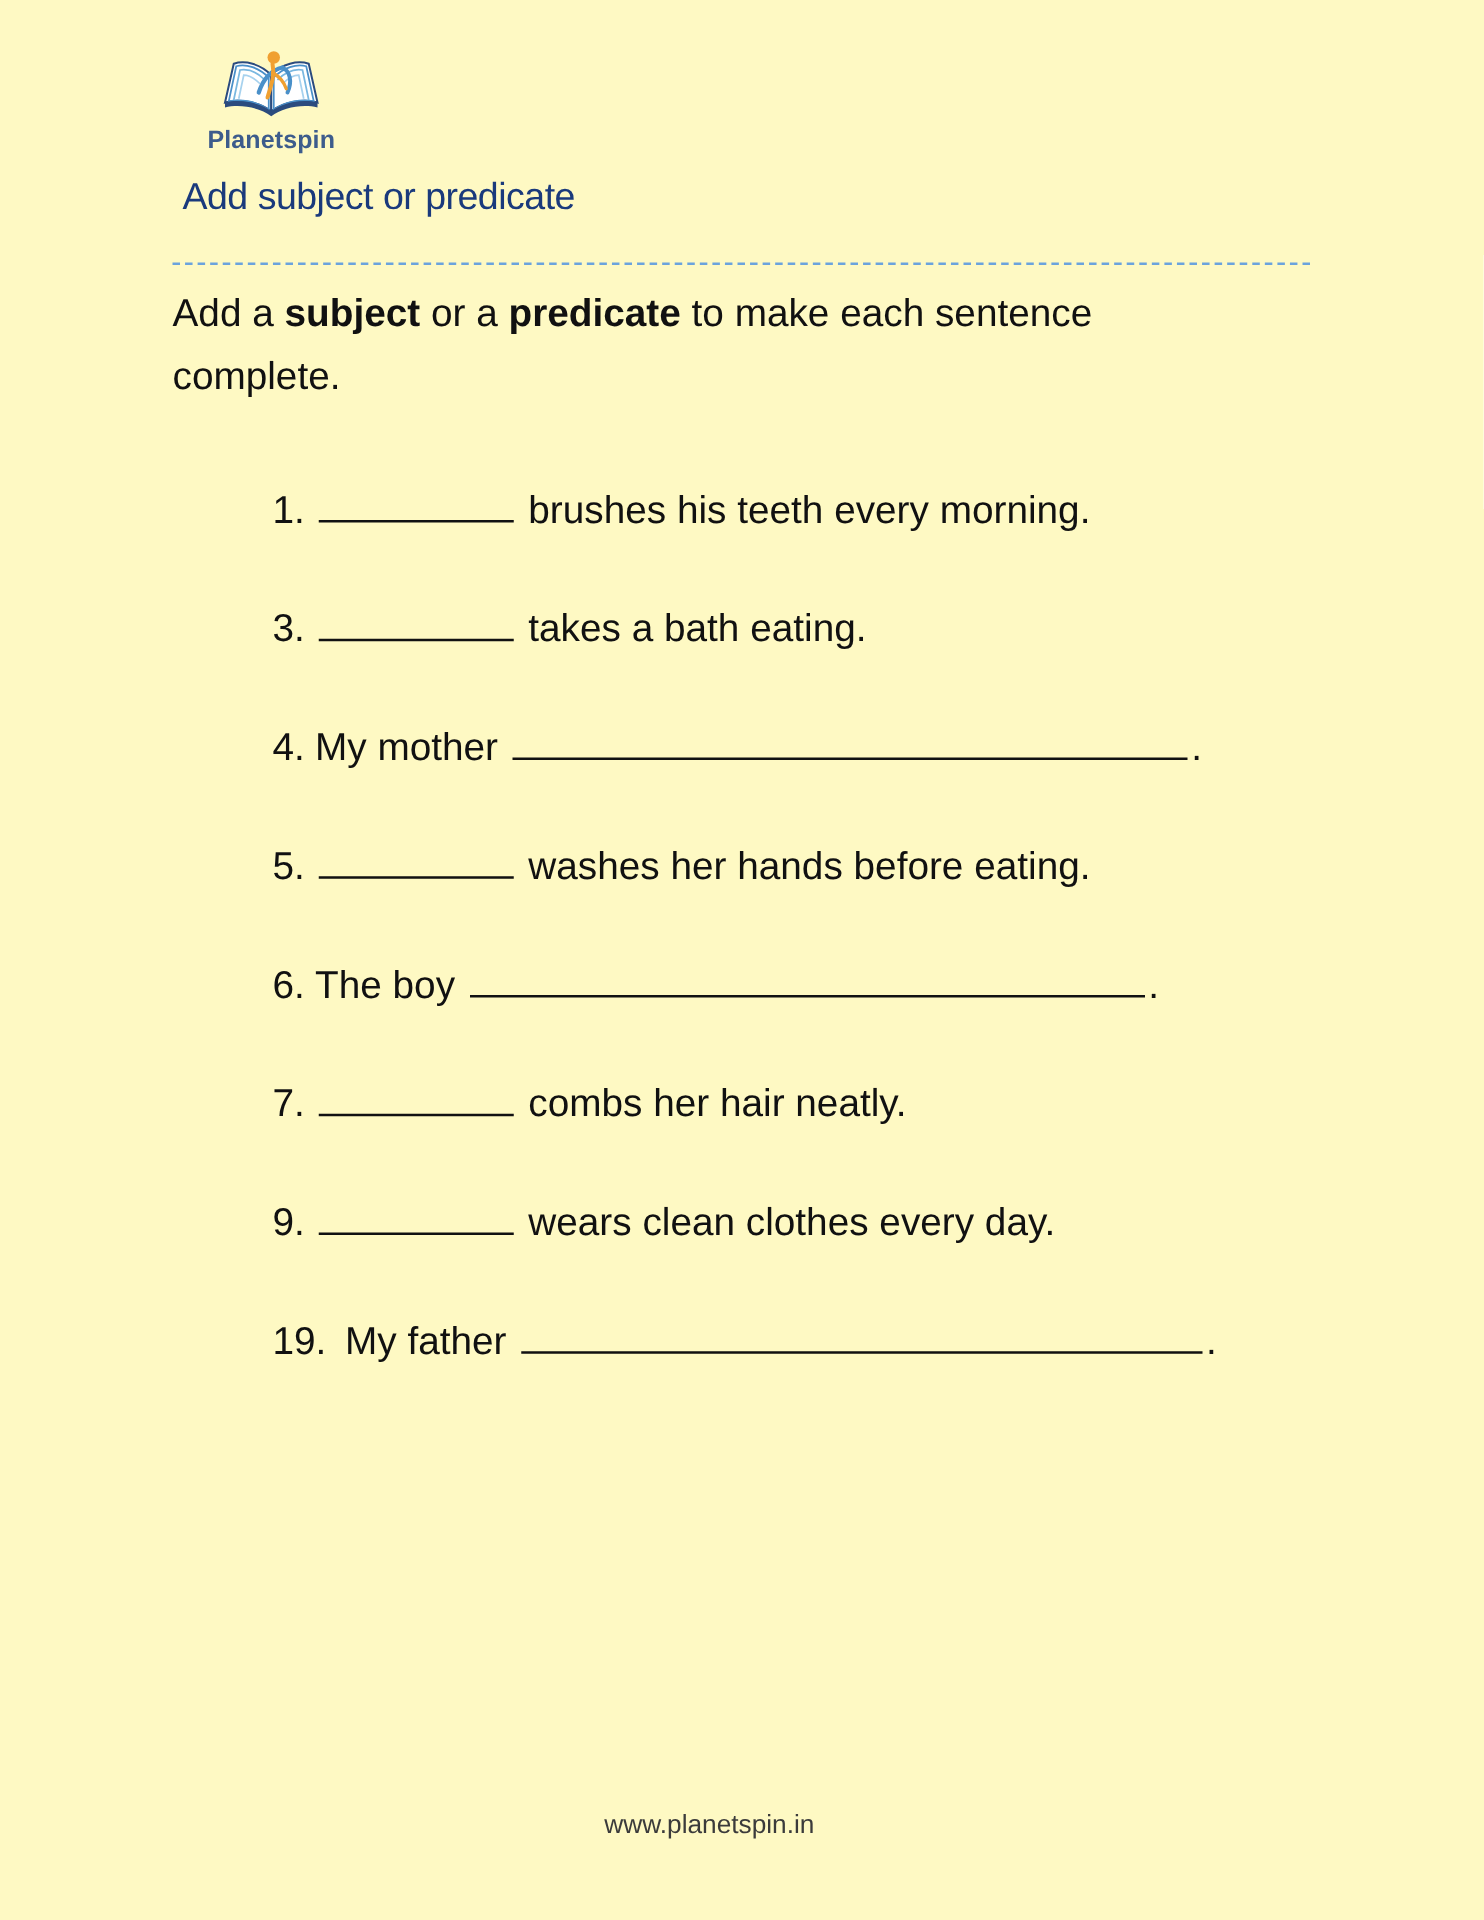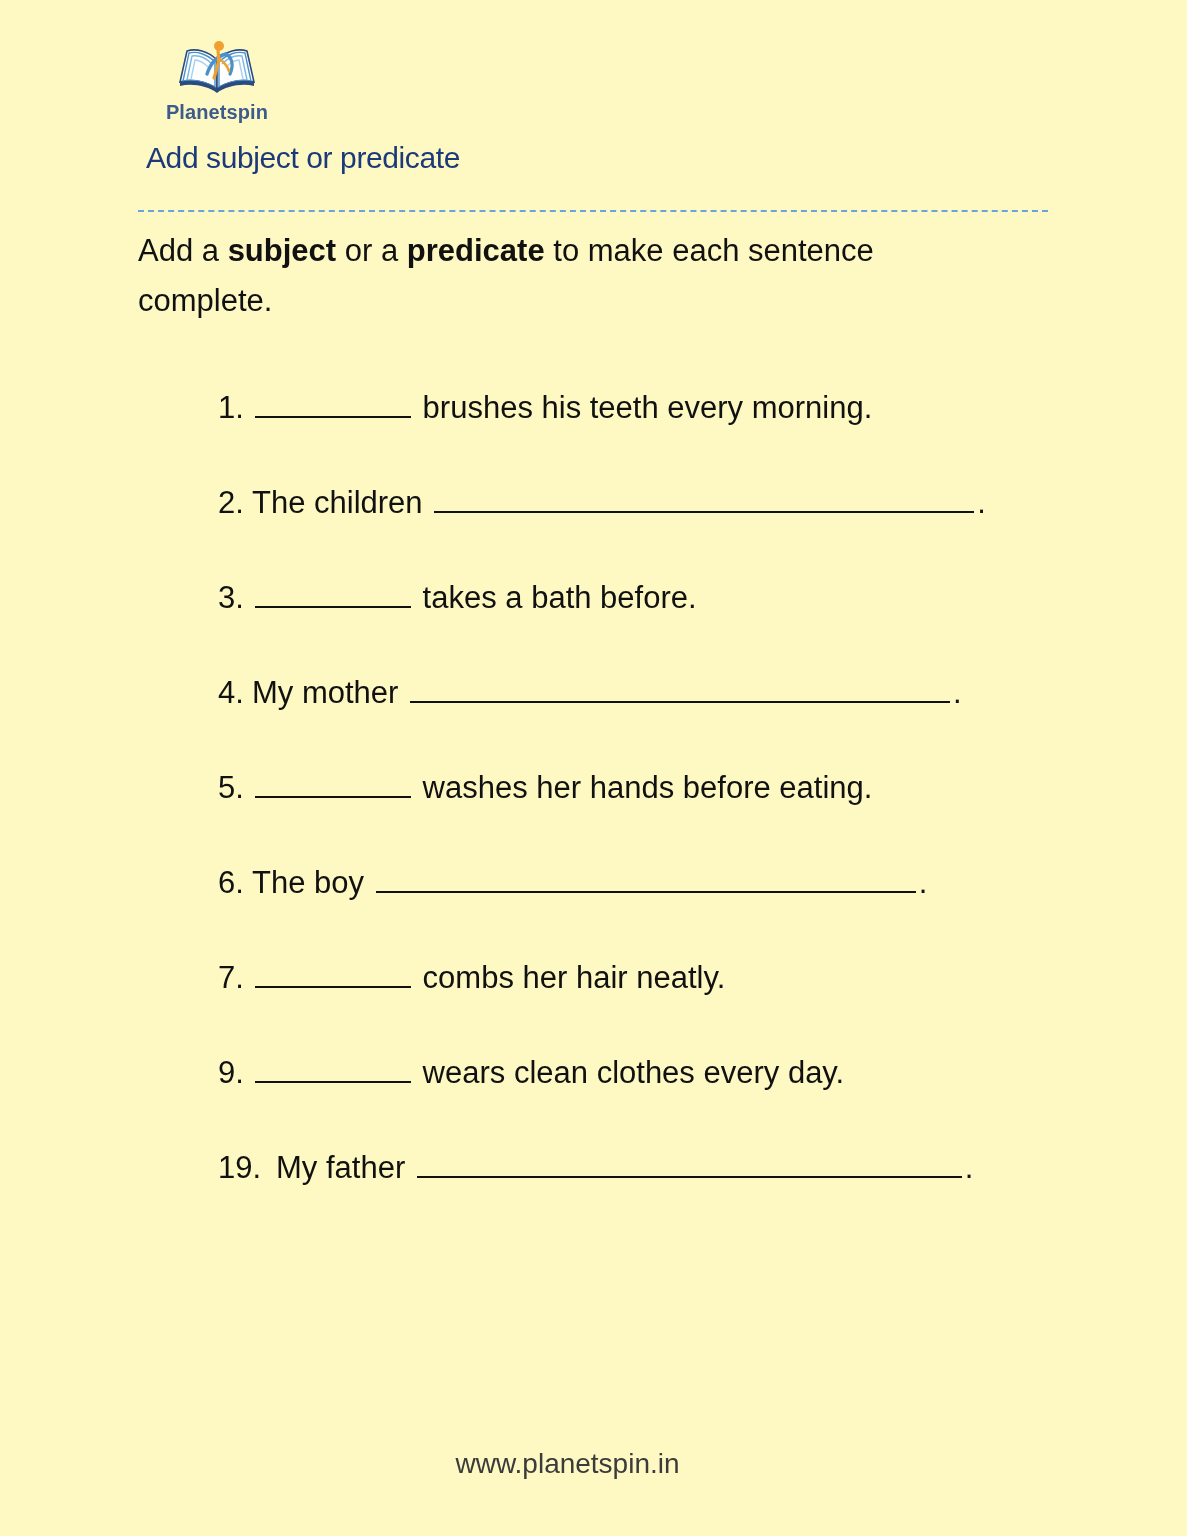--- a/index.html
+++ b/index.html
@@ -110,21 +110,21 @@
   .blank.long2 { width: 545px; }
   .period { }
 
   
   .footer {
     position: absolute;
     left: 0;
     top: 1448px;
     width: 1135px;
     text-align: center;
-    font-size: 28px;
+    font-size: 21px;
     color: #3b3b3b;
   }
 </style>
 </head>
 <body>
 
 <div class="page">
 
   <div class="brand">
     <svg class="brand-mark" viewBox="0 0 86 60">
@@ -152,22 +152,21 @@
   </div>
 
   <div class="title">Add subject or predicate</div>
 
   <div class="divider"></div>
 
   <div class="instruction"><span>Add a </span><b>subject</b><span> or a </span><b>predicate</b><span> to make each sentence complete.</span></div>
 
   <div class="qlist" id="qlist">
       <div class="qrow"><span class="qnum">1.</span><span class="blank short"></span><span class="qtext"> brushes his teeth every morning.</span></div>
-      <div class="qrow"><span class="qnum">2.</span><span class="qtext">The children </span><span class="blank long"></span><span class="period">.</span></div>
-      <div class="qrow"><span class="qnum">3.</span><span class="blank short"></span><span class="qtext"> takes a bath before.</span></div>
+      <div class="qrow"><span class="qnum">3.</span><span class="blank short"></span><span class="qtext"> takes a bath eating.</span></div>
       <div class="qrow"><span class="qnum">4.</span><span class="qtext">My mother </span><span class="blank long"></span><span class="period">.</span></div>
       <div class="qrow"><span class="qnum">5.</span><span class="blank short"></span><span class="qtext"> washes her hands before eating.</span></div>
       <div class="qrow"><span class="qnum">6.</span><span class="qtext">The boy </span><span class="blank long"></span><span class="period">.</span></div>
       <div class="qrow"><span class="qnum">7.</span><span class="blank short"></span><span class="qtext"> combs her hair neatly.</span></div>
       <div class="qrow"><span class="qnum">9.</span><span class="blank short"></span><span class="qtext"> wears clean clothes every day.</span></div>
       <div class="qrow"><span class="qnum wide">19.</span><span class="qtext">My father </span><span class="blank long2"></span><span class="period">.</span></div>
     </div>
 
   <div class="footer">www.planetspin.in</div>
 

